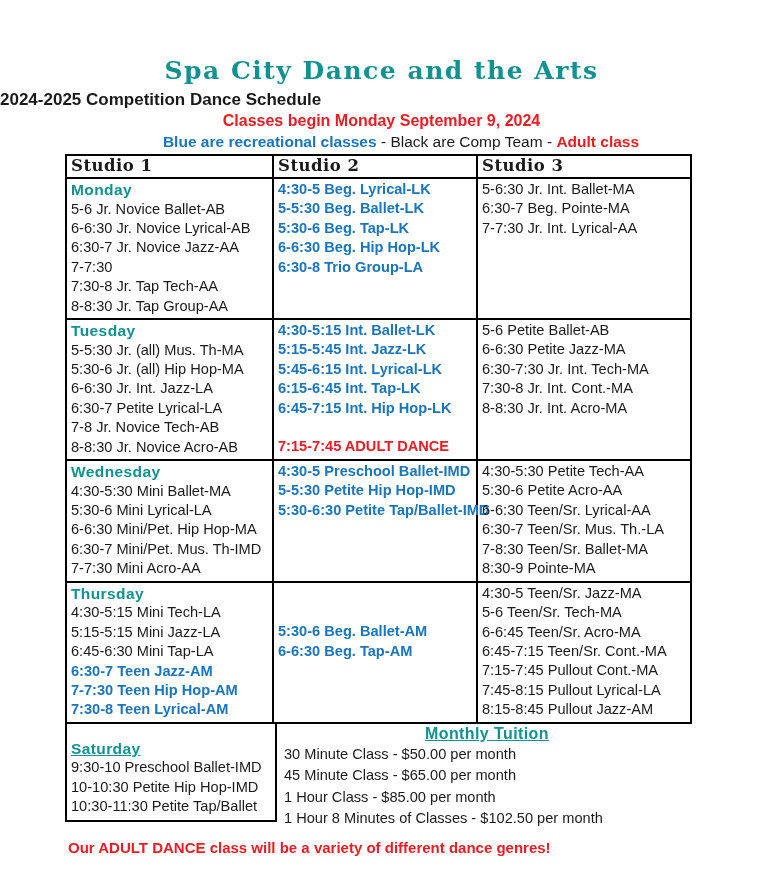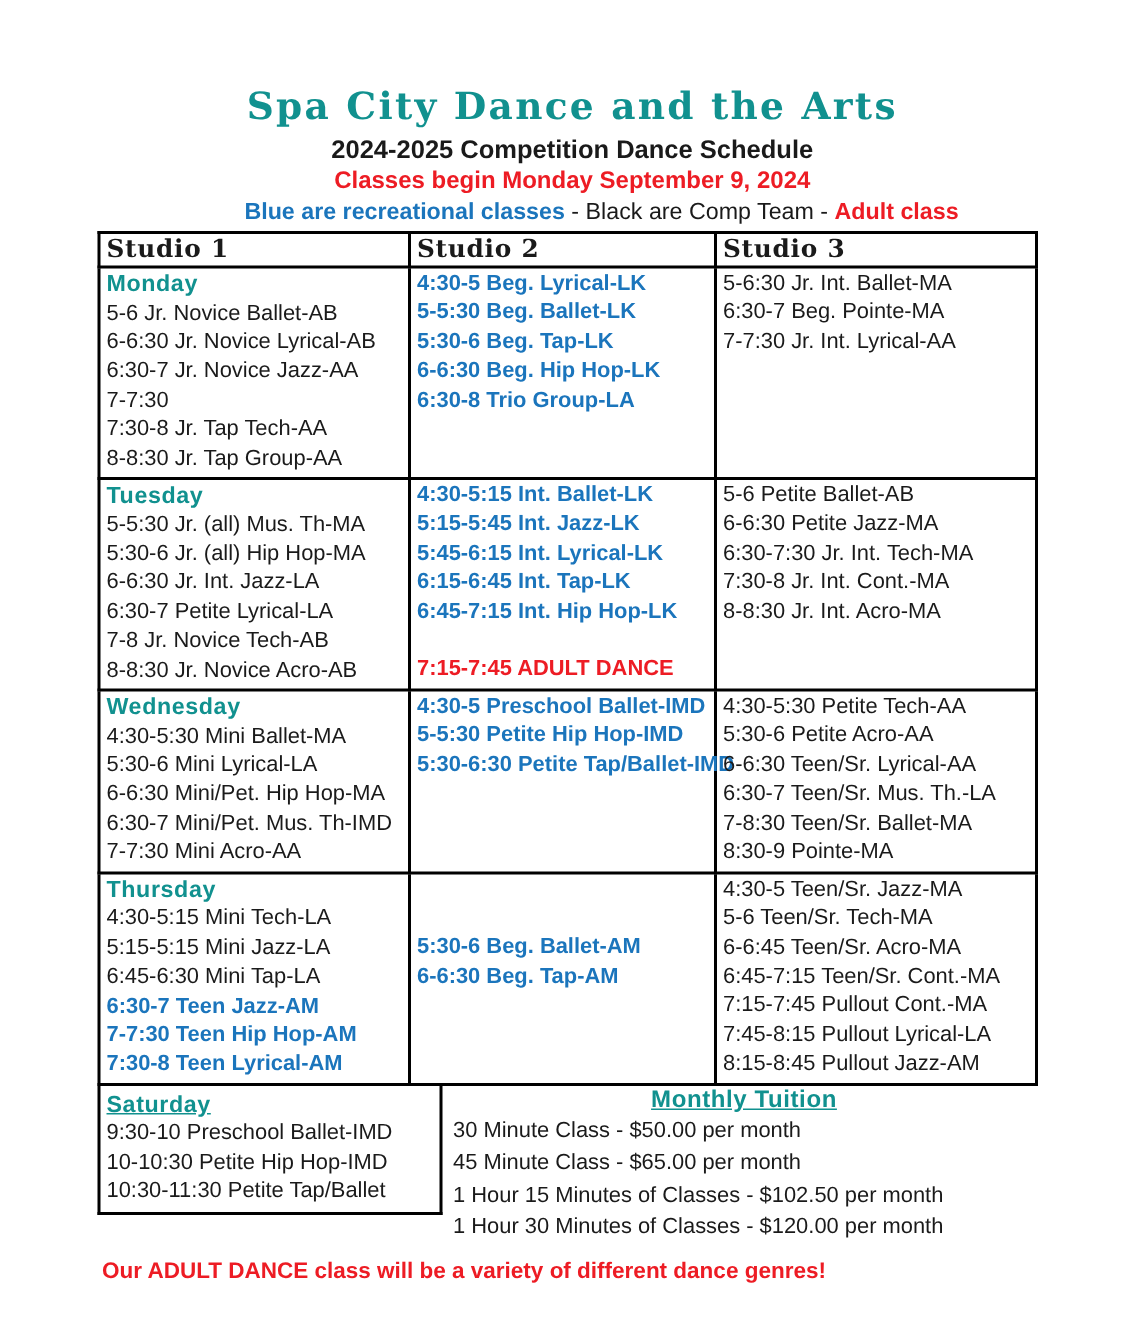--- a/index.html
+++ b/index.html
@@ -5,21 +5,21 @@
   html,body{margin:0;padding:0;background:#ffffff;}
   .sheet{
     position:relative;width:763px;height:881px;background:#fff;
     font-family:"Liberation Sans",sans-serif;color:#1a1a1a;
     box-sizing:border-box;padding-top:56px;overflow:hidden;border-radius:26px;
   }
   .title{
     text-align:center;font-family:"DejaVu Serif",serif;font-weight:bold;
     font-size:25px;color:var(--teal,#11918F);letter-spacing:1.5px;line-height:30px;
   }
-  .subtitle{text-align:center;font-weight:bold;font-size:17px;margin-top:3px;line-height:21px;}
+  .subtitle{text-align:left;font-weight:bold;font-size:17px;margin-top:3px;line-height:21px;}
   .start-note{text-align:center;font-weight:bold;font-size:16px;color:var(--red,#ED1C24);margin-top:1px;line-height:20px;}
   .legend{text-align:center;font-size:15.5px;margin-top:1px;line-height:19px;padding-left:39px;}
   .lg-blue{color:var(--blue,#1B75BC);font-weight:bold;}
   .lg-red{color:var(--red,#ED1C24);font-weight:bold;}
 
   table.sched{border-collapse:collapse;margin:3px 16px 0 65px;width:625px;table-layout:fixed;}
   col.c1{width:207px}col.c2{width:204px}col.c3{width:214px}
   table.sched th,table.sched td{border:2px solid #000;vertical-align:top;padding:1px 0 2px 4px;box-sizing:border-box;}
   table.sched th{
     text-align:left;font-family:"DejaVu Serif",serif;font-size:16.5px;
@@ -30,22 +30,22 @@
   .c-blue{color:var(--blue,#1B75BC);font-weight:bold;}
   .c-red{color:var(--red,#ED1C24);font-weight:bold;}
   .day-name{
     font-size:15.5px;line-height:19.6px;font-weight:bold;
     color:var(--teal,#11918F);letter-spacing:.4px;
   }
   .day-name.underline{text-decoration:underline;}
 
   .bottom-row{display:flex;align-items:flex-start;margin-left:65px;width:625px;}
   .saturday-cell{
-    width:230px;box-sizing:border-box;border:2px solid #000;border-top:none;
-    padding:3px 0 3px 4px;flex:none;
+    width:212px;box-sizing:border-box;border:2px solid #000;border-top:none;
+    padding:15px 0 3px 4px;flex:none;
   }
   .tuition{flex:1;padding-left:7px;}
   .tuition-title{
     text-align:center;font-weight:bold;color:var(--teal,#11918F);
     text-decoration:underline;font-size:16px;letter-spacing:.4px;line-height:20px;
   }
   .tuition .line{line-height:21.5px;min-height:21.5px;}
   .footer-note{margin:8px 0 0 68px;font-weight:bold;font-size:15px;color:var(--red,#ED1C24);line-height:19px;}
 </style>
 </head>
@@ -184,21 +184,21 @@
           <div class="line c-black">9:30-10 Preschool Ballet-IMD</div>
           <div class="line c-black">10-10:30 Petite Hip Hop-IMD</div>
           <div class="line c-black">10:30-11:30 Petite Tap/Ballet</div>
         </div>
     </div>
     <div class="tuition">
       <div class="tuition-title">Monthly Tuition</div>
       <div>
           <div class="line c-black">30 Minute Class - $50.00 per month</div>
           <div class="line c-black">45 Minute Class - $65.00 per month</div>
-          <div class="line c-black">1 Hour 15 Minutes of Classes - $102.50 per month</div>
-          <div class="line c-black">1 Hour 30 Minutes of Classes - $120.00 per month</div>
+          <div class="line c-black">1 Hour Class - $85.00 per month</div>
+          <div class="line c-black">1 Hour 8 Minutes of Classes - $102.50 per month</div>
         </div>
     </div>
   </div>
 
   <div class="footer-note">Our ADULT DANCE class will be a variety of different dance genres!</div>
 
 </div>
 
 </body></html>

